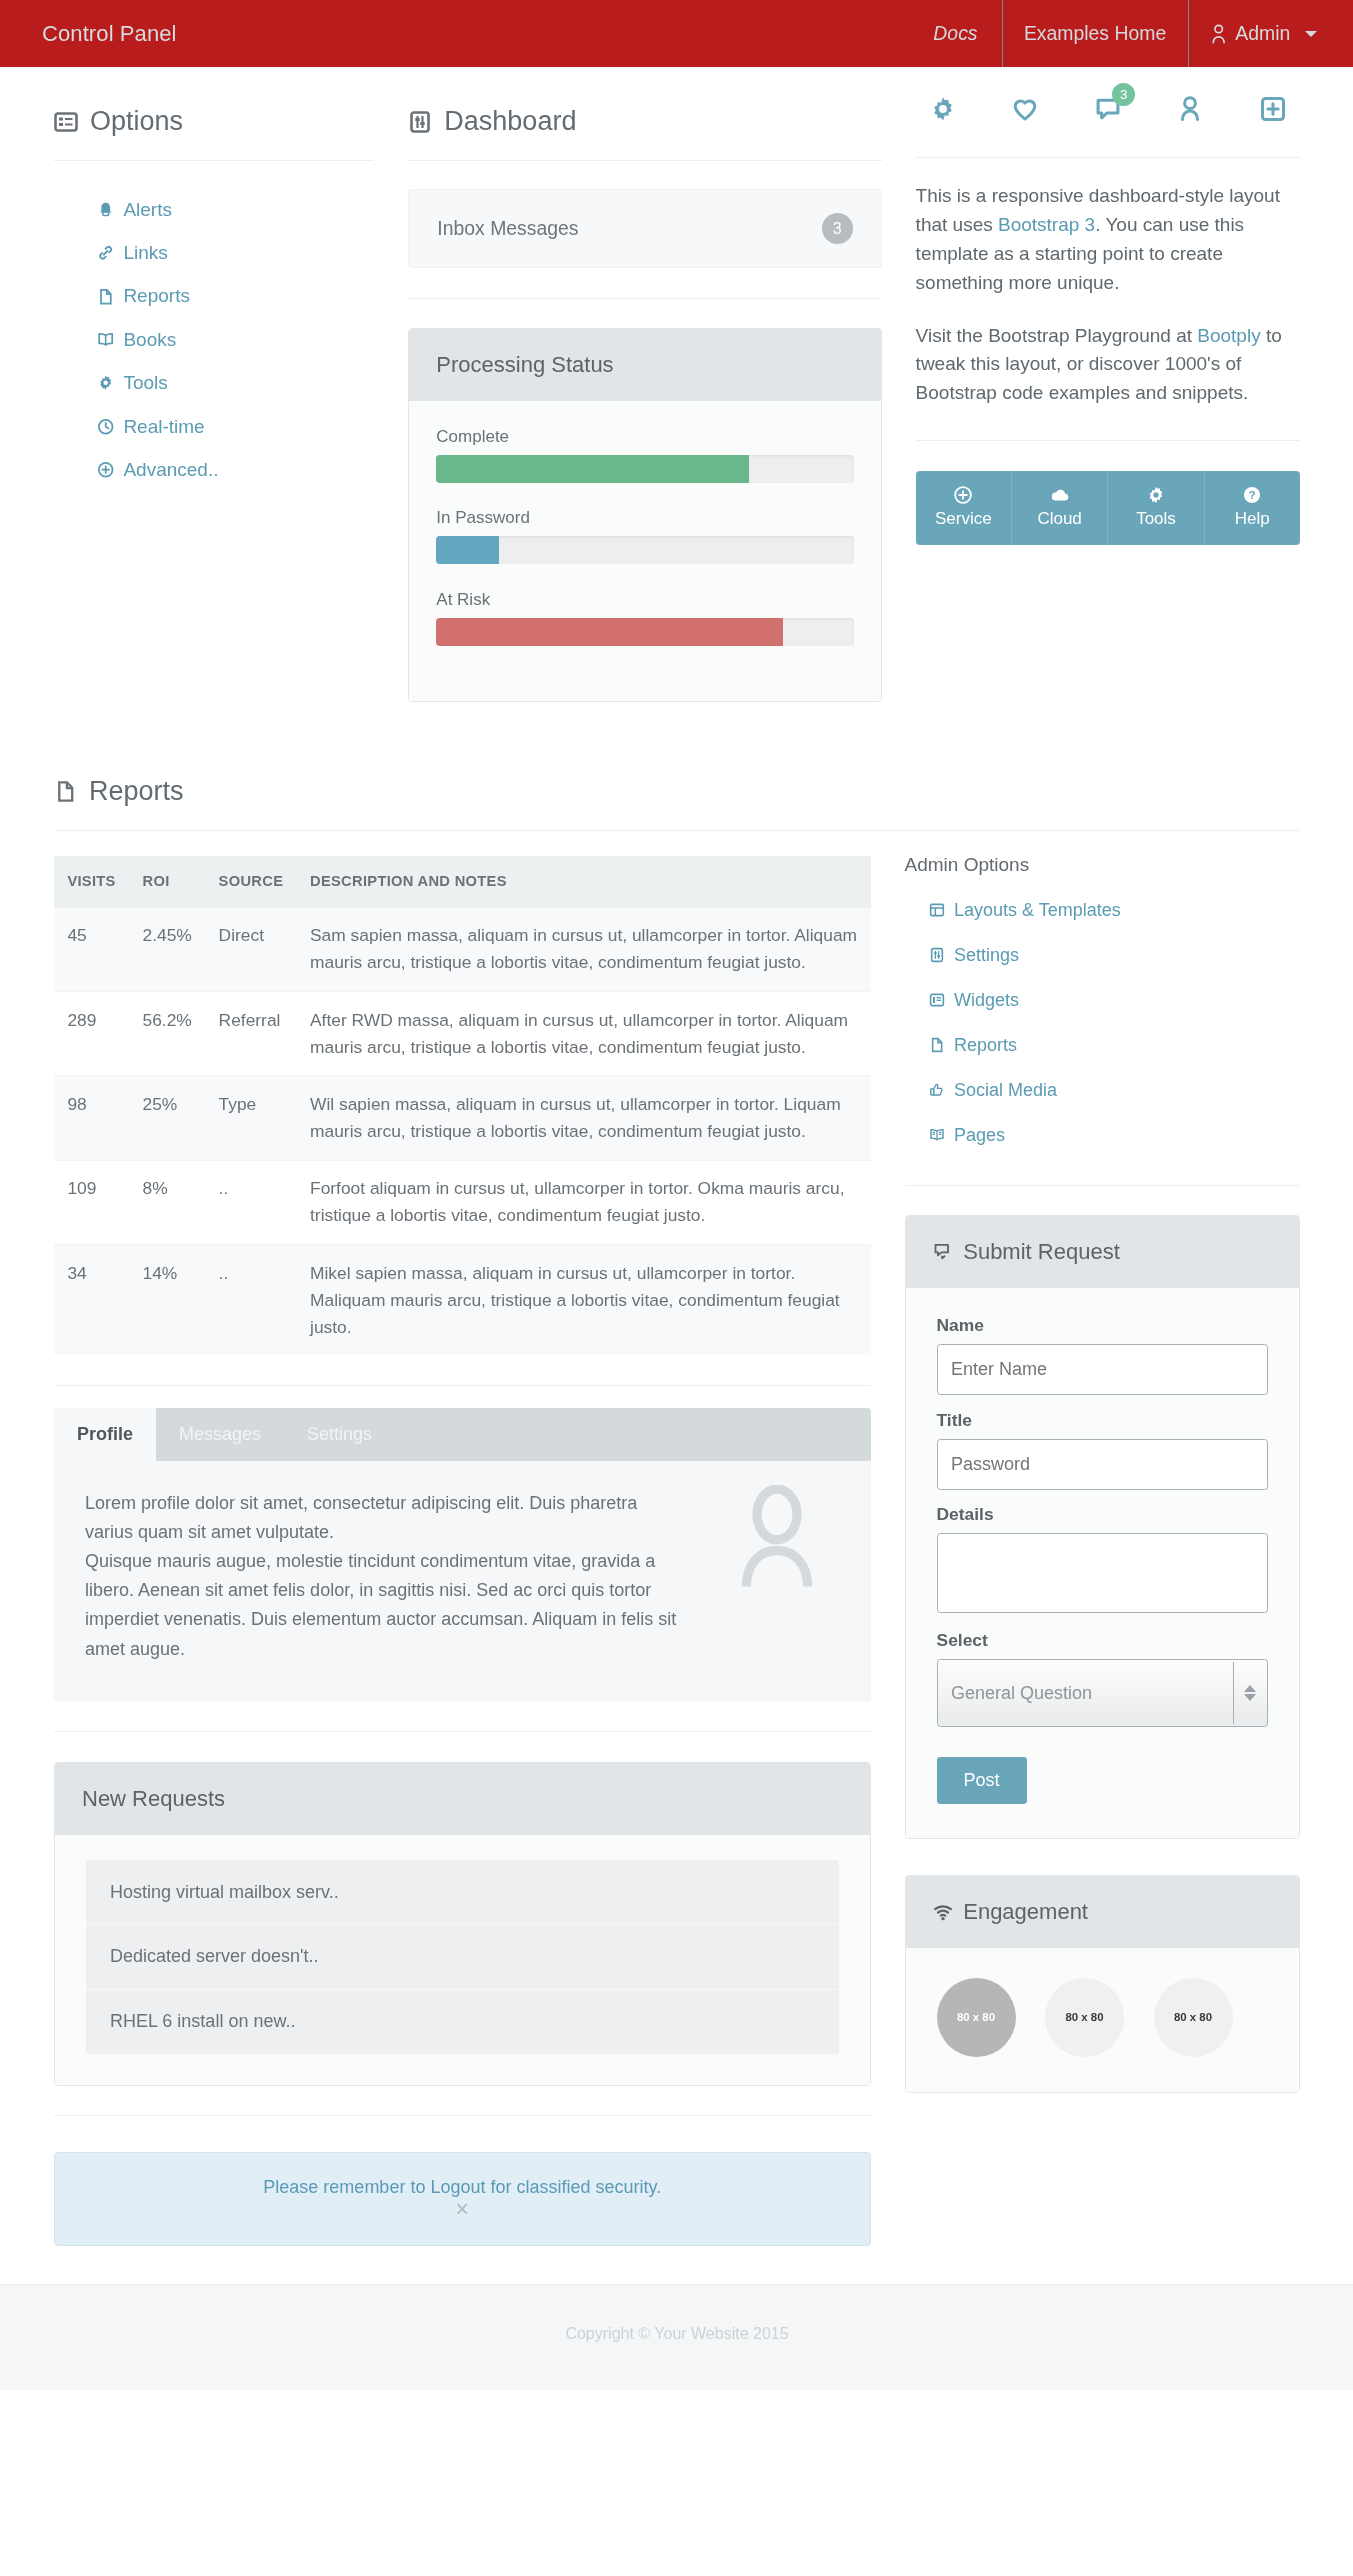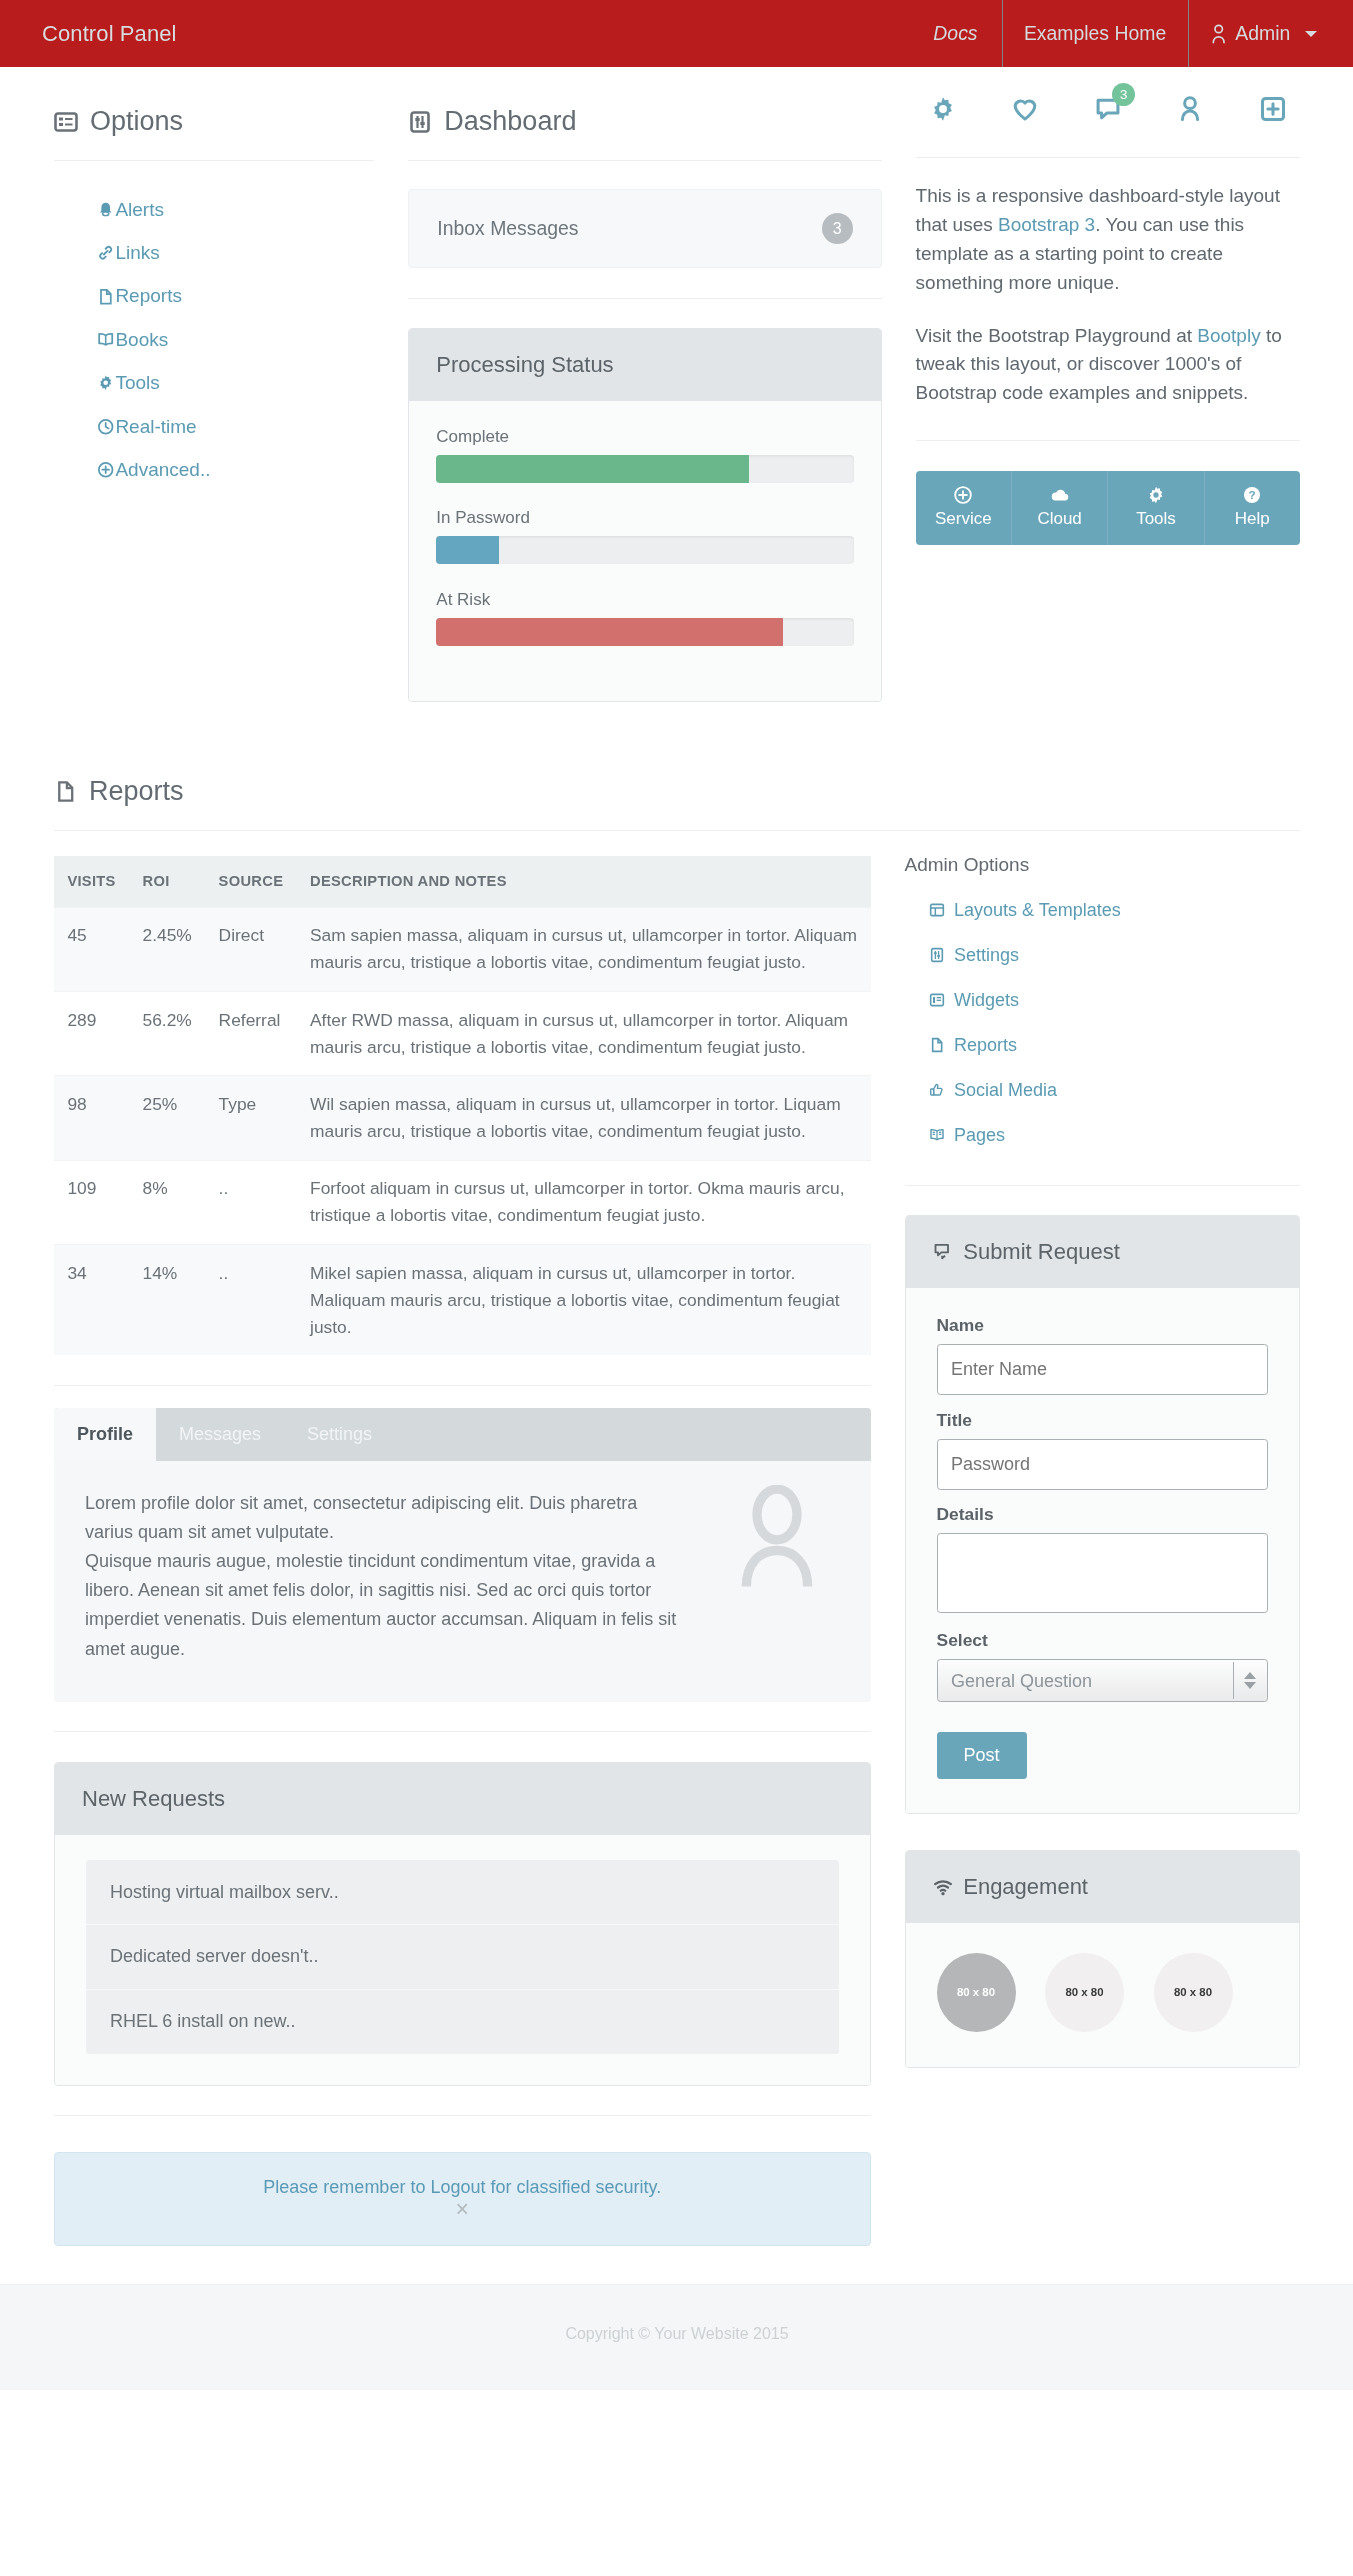--- a/index.html
+++ b/index.html
@@ -73,21 +73,21 @@
     display: flex;
     gap: 0;
     align-items: flex-start;
   }
   .col-options { width: 369px; padding-right: 34px; }
   .col-dash    { width: 529px; padding-right: 34px; }
   .col-info    { width: 402px; }
 
   .opt-list { padding-top: 27px; }
   .opt-item {
-    display: flex; align-items: center; gap: 1px;
+    display: flex; align-items: center; gap: 9px;
     padding: 10.7px 0 10.7px 43px;
     color: #5a9bb3;
     font-size: 19px;
     cursor: pointer;
   }
 
   
   .well-inbox {
     background: #f7f8f9;
     border: 0.7px solid #f0f1f2;
@@ -245,21 +245,21 @@
   }
   .ftext {
     width: 100%; height: 80px;
     border: 1.3px solid #a9b0b4; border-radius: 3.4px;
     background: #fff; font-size: 18px;
     padding: 9.4px 13.4px; font-family: "Liberation Sans", sans-serif;
     margin-bottom: 14.7px; resize: none;
   }
   .fselect-wrap { position: relative; margin-bottom: 29.5px; }
   .fselect {
-    width: 100%; height: 43px;
+    width: 100%; height: 68px;
     border: 1.3px solid #a9b0b4; border-radius: 3.4px;
     background: linear-gradient(#fdfdfd, #e9eaeb);
     font-size: 18px; color: #8d959a; padding: 0 13.4px;
     font-family: "Liberation Sans", sans-serif;
     appearance: none; -webkit-appearance: none;
   }
   .sel-arrows {
     position: absolute; right: 2.7px; top: 2.7px; bottom: 2.7px; width: 32px;
     border-left: 1.3px solid #a9b0b4;
     background: linear-gradient(#fdfdfd, #e9eaeb);

